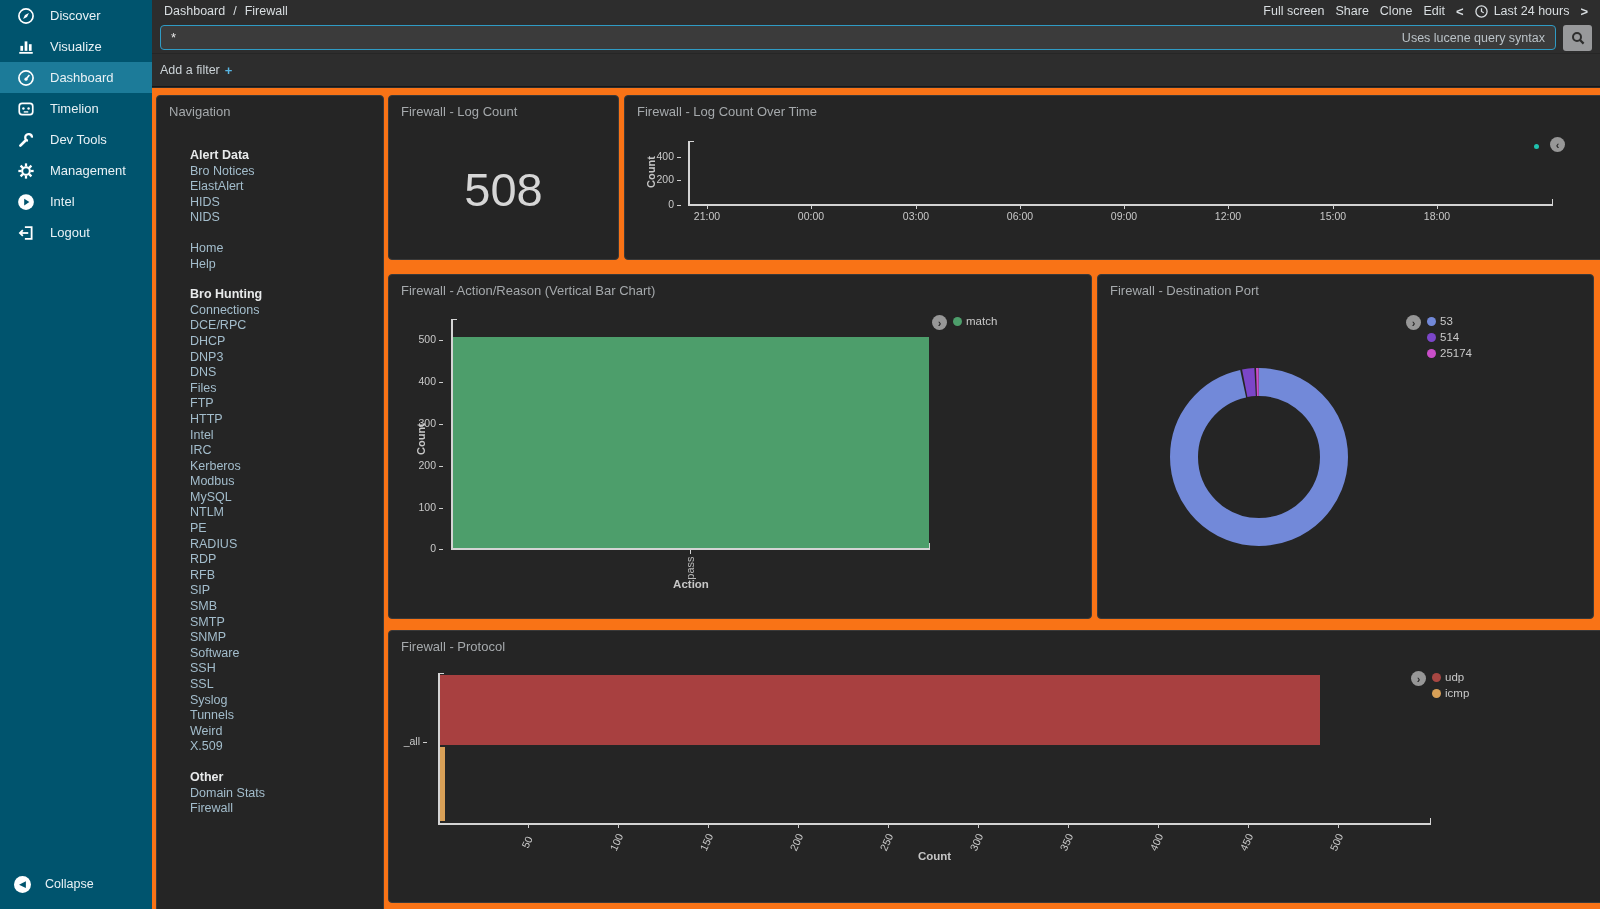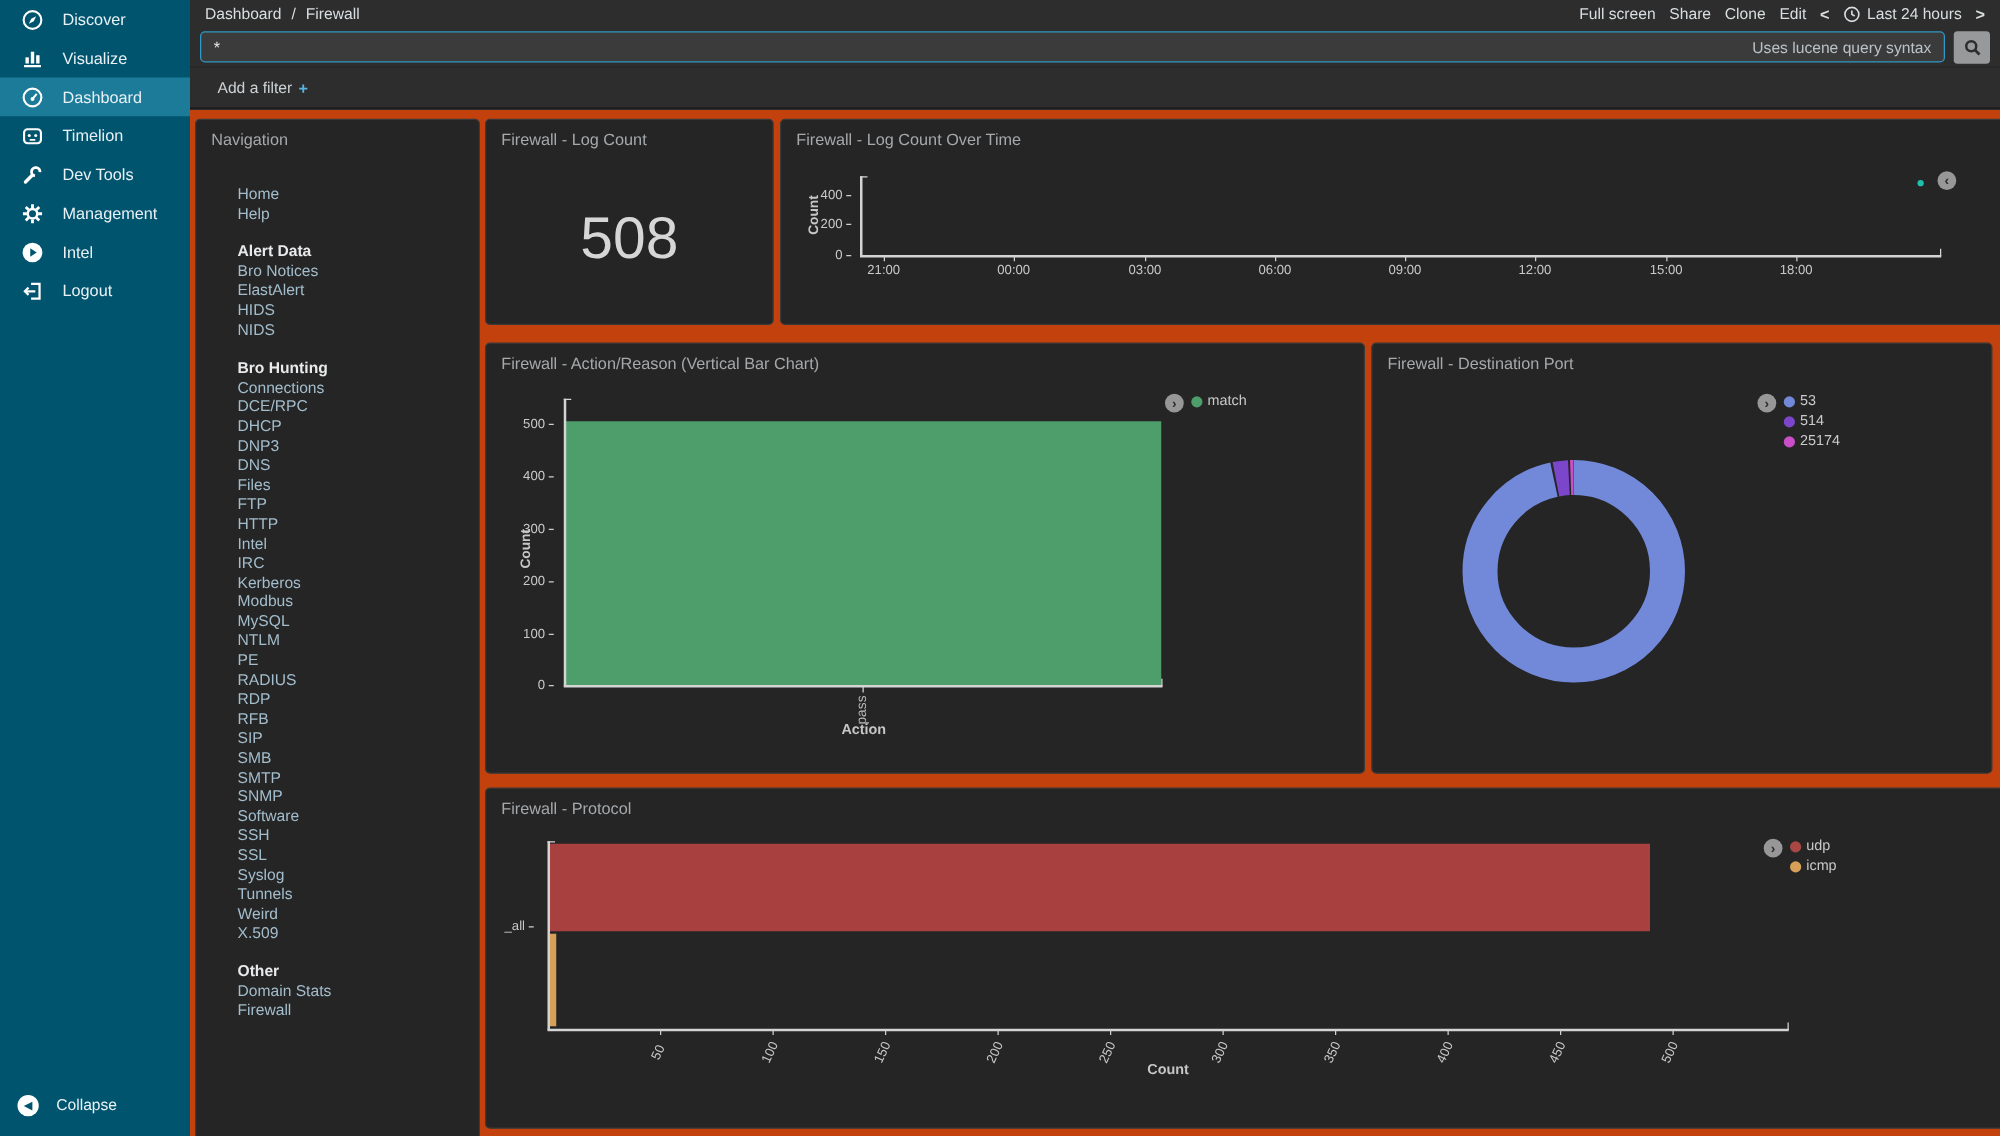--- a/index.html
+++ b/index.html
@@ -25,27 +25,27 @@
   .breadcrumb { color:#d9dee1; font-size:12.5px; display:flex; gap:8px; align-items:center; }
   .top-menu { display:flex; align-items:center; gap:11px; color:#d9dee1; font-size:12.5px; }
   .top-menu .mi { cursor:pointer; display:flex; align-items:center; gap:6px; }
   .chev { font-weight:bold; font-size:13px; }
   .query-row { height:32px; display:flex; align-items:center; padding:0 8px; border-bottom:1px solid #262626; }
   .query-input { flex:1; position:relative; height:25px; background:#3b3b3b; border:1px solid #2f9bc4;
     border-radius:4px; display:flex; align-items:center; padding:0 10px; color:#e8e8e8; font-size:13px; }
   .query-hint { position:absolute; right:10px; color:#bac2c7; font-size:12.5px; }
   .search-btn { width:29px; height:26px; background:#98999b; border:none; border-radius:3px; margin-left:7px;
     display:flex; align-items:center; justify-content:center; cursor:pointer; }
-  .filter-row { height:33px; display:flex; align-items:center; padding-left:22px; color:#ccd3d7; font-size:12.5px;
+  .filter-row { height:33px; display:flex; align-items:center; padding-left:8px; color:#ccd3d7; font-size:12.5px;
     border-bottom:1px solid #171717; }
   .filter-plus { color:#58b5e2; font-weight:bold; margin-left:5px; font-size:13px; }
   .filter-add { cursor:pointer; display:flex; align-items:center; }
 
   
-  .main { position:absolute; left:152px; top:88px; width:1448px; height:821px; background:#c2410c; overflow:hidden; }
+  .main { position:absolute; left:152px; top:88px; width:1448px; height:821px; background:#f97316; overflow:hidden; }
   .panel { position:absolute; background:#252525; border:1px solid #393939; border-radius:4px; }
   .panel-title { position:absolute; top:8px; left:12px; font-size:13px; color:#a5a9ac; white-space:nowrap; }
 
   #panel-nav      { left:4px;   top:7px;   width:228px;  height:980px; }
   #panel-count    { left:236px; top:7px;   width:231px;  height:165px; }
   #panel-overtime { left:472px; top:7px;   width:1016px;  height:165px; }
   #panel-action   { left:236px; top:186px; width:704px;  height:345px; }
   #panel-destport { left:945px; top:186px; width:497px;  height:345px; }
   #panel-protocol { left:236px; top:542px; width:1411px; height:273px; }
 
@@ -231,29 +231,29 @@
     </span>
   </div>
 </div>
 
 <div class="main">
 
   <div class="panel" id="panel-nav">
     <div class="panel-title">Navigation</div>
     <div class="nav-list">
         <div class="nav-group">
-          <div class="nav-link">Home</div>
-          <div class="nav-link">Help</div>
-        </div>
-        <div class="nav-group">
           <div class="nav-header">Alert Data</div>
           <div class="nav-link">Bro Notices</div>
           <div class="nav-link">ElastAlert</div>
           <div class="nav-link">HIDS</div>
           <div class="nav-link">NIDS</div>
+        </div>
+        <div class="nav-group">
+          <div class="nav-link">Home</div>
+          <div class="nav-link">Help</div>
         </div>
         <div class="nav-group">
           <div class="nav-header">Bro Hunting</div>
           <div class="nav-link">Connections</div>
           <div class="nav-link">DCE/RPC</div>
           <div class="nav-link">DHCP</div>
           <div class="nav-link">DNP3</div>
           <div class="nav-link">DNS</div>
           <div class="nav-link">Files</div>
           <div class="nav-link">FTP</div>

